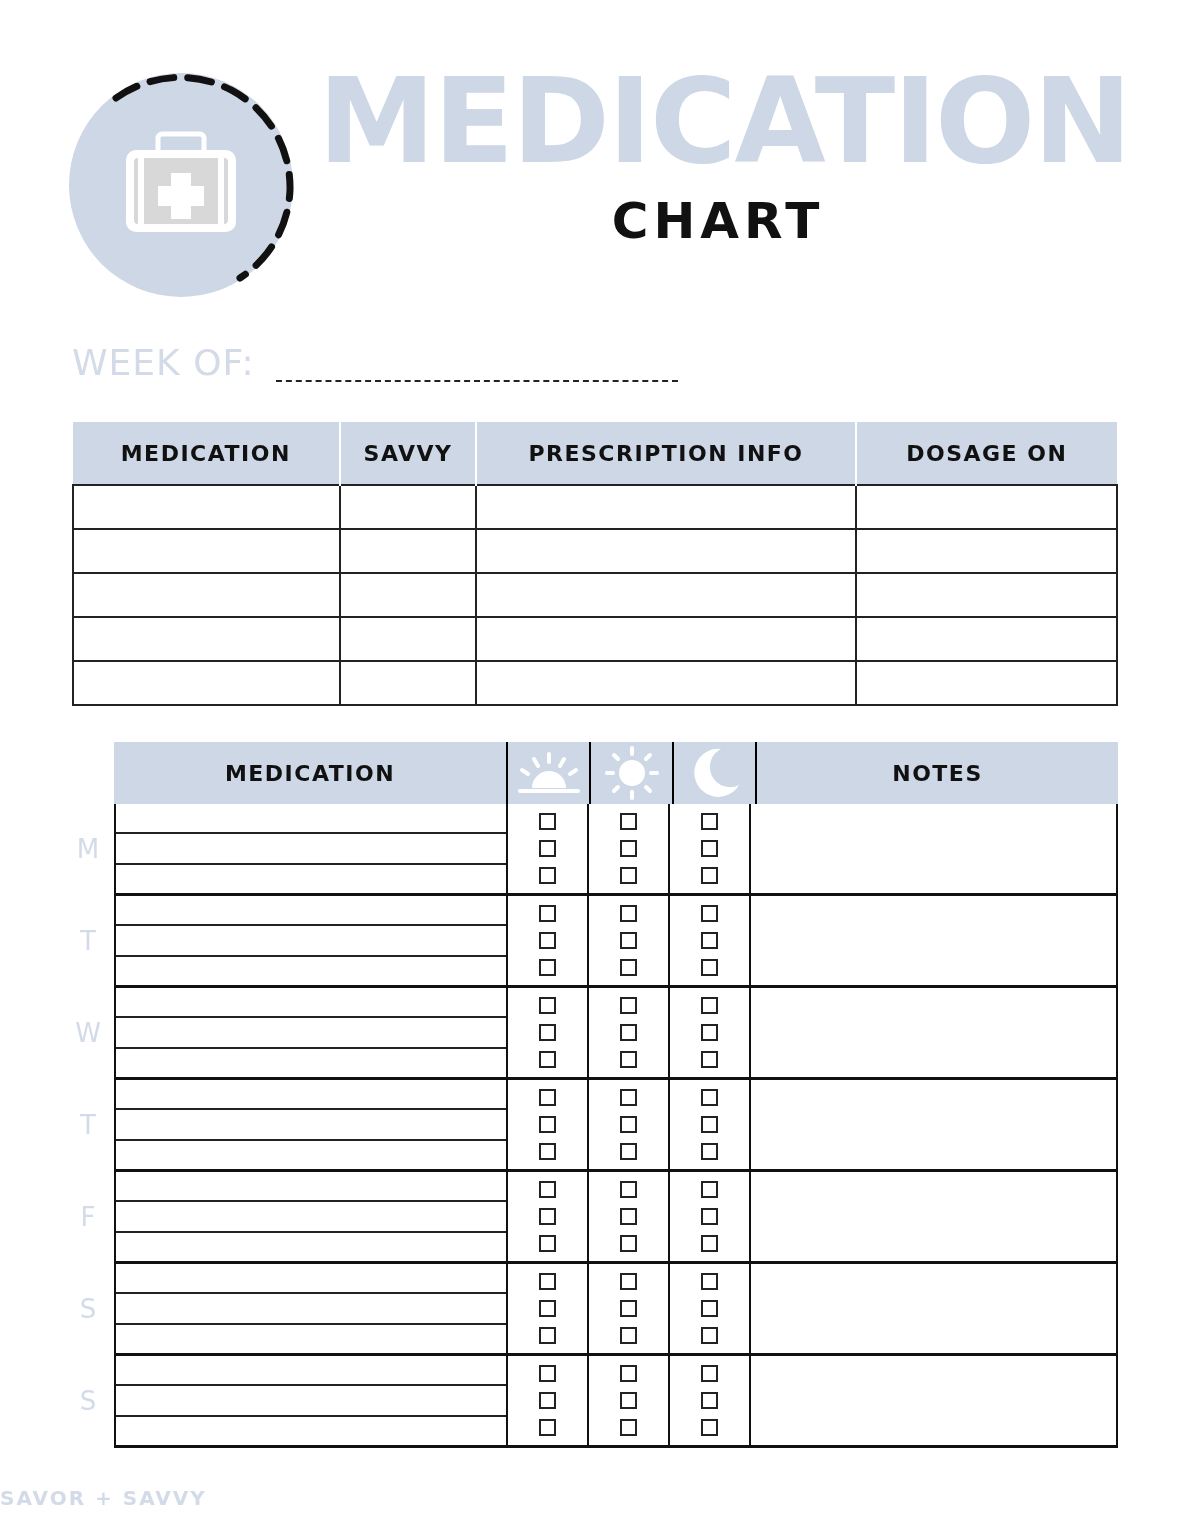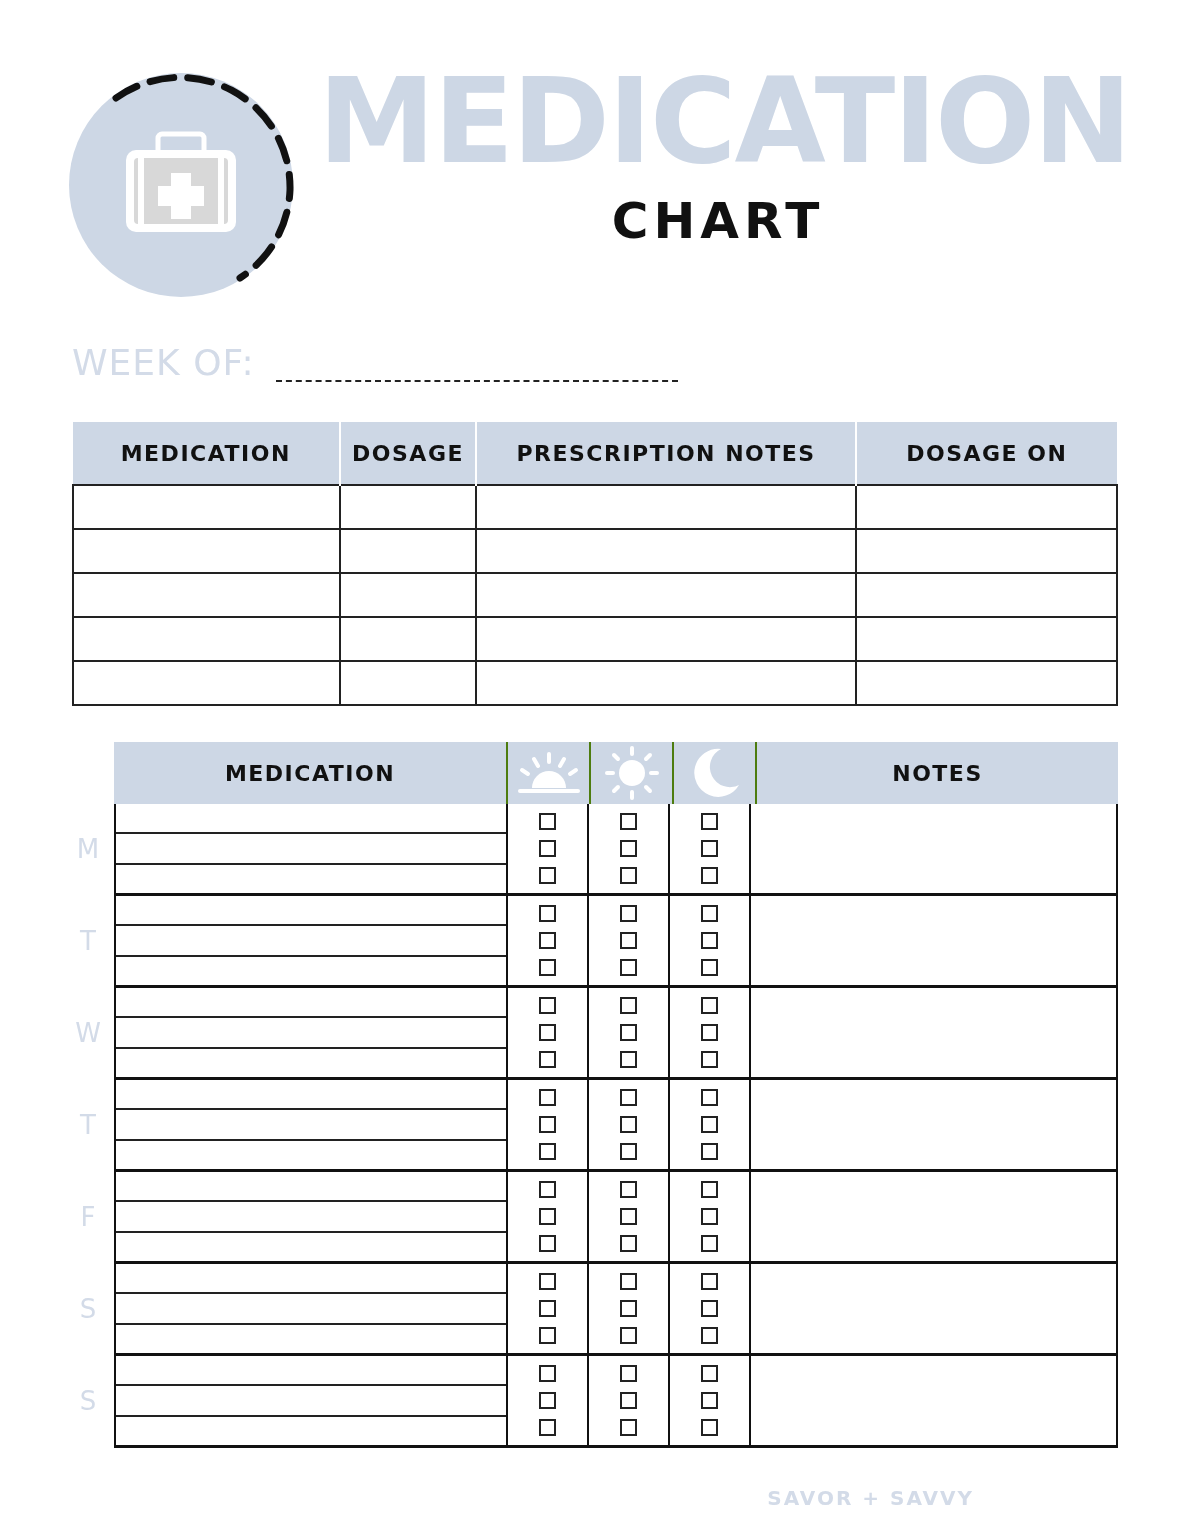--- a/index.html
+++ b/index.html
@@ -14,36 +14,36 @@
   .week-line { left: 276px; top: 380px; width: 402px; height: 0; border-top: 2px dashed #222; }
 
   table { border-collapse: collapse; }
   .t1 { left: 72px; top: 422px; width: 1046px; }
   .t1 th { background: #cdd7e5; height: 62px; font-family: "DejaVu Sans", sans-serif; font-weight: bold; font-size: 22px; letter-spacing: 1.5px; color: #111; border-left: 2px solid #fff; padding: 0; }
   .t1 th:first-child { border-left: none; }
   .t1 td { height: 42px; border: 2px solid #222; padding: 0; }
 
   .t2 { left: 114px; top: 742px; width: 1004px; }
   .t2-head { display: flex; height: 62px; background: #cdd7e5; }
-  .t2-head > div { display: flex; align-items: center; justify-content: center; border-left: 2px solid #4d7c0f; font-family: "DejaVu Sans", sans-serif; font-weight: bold; font-size: 22px; letter-spacing: 1.5px; }
+  .t2-head > div { display: flex; align-items: center; justify-content: center; border-left: 2px solid #000000; font-family: "DejaVu Sans", sans-serif; font-weight: bold; font-size: 22px; letter-spacing: 1.5px; }
   .t2-head > div:first-child { border-left: none; }
   .c-med { width: 392px; }
   .c-chk { width: 81px; }
   .c-notes { flex: 1; }
 
   .day { display: flex; height: 92px; border-bottom: 3px solid #111; border-left: 2px solid #111; border-right: 2px solid #111; box-sizing: border-box; position: relative; }
   .day .med-col { width: 392px; display: flex; flex-direction: column; border-right: 2px solid #111; box-sizing: border-box; }
   .day .med-line { flex: 1; border-bottom: 2px solid #222; }
   .day .med-line:last-child { border-bottom: none; }
   .day .chk-col { width: 81px; border-right: 2px solid #111; box-sizing: border-box; display: flex; flex-direction: column; justify-content: space-around; align-items: center; padding: 4px 0; }
   .day .notes-col { flex: 1; }
   .cbox { width: 13px; height: 13px; border: 2px solid #222; background: #fff; }
   .day-letter { position: absolute; left: -48px; top: 0; width: 40px; height: 100%; display: flex; align-items: center; justify-content: center; font-family: "DejaVu Sans", sans-serif; font-size: 26px; color: #d3dbe8; }
 
-  .footer { left: 0; width: 974px; top: 1486px; text-align: right; font-family: "DejaVu Sans", sans-serif; font-weight: bold; font-size: 20px; letter-spacing: 2px; color: #d3dbe8; }
+  .footer { left: 0; width: 974px; top: 1486px; text-align: left; font-family: "DejaVu Sans", sans-serif; font-weight: bold; font-size: 20px; letter-spacing: 2px; color: #d3dbe8; }
 </style>
 </head>
 <body>
 
 <div class="abs logo">
   <svg width="230" height="230" viewBox="0 0 230 230">
     <circle cx="113" cy="115" r="112" fill="#cdd7e5"></circle>
     <path d="M48 28 A110 110 0 0 1 222 120 A110 110 0 0 1 172 208" fill="none" stroke="#111" stroke-width="7" stroke-dasharray="24 14" stroke-linecap="round"></path>
     <rect x="58" y="80" width="110" height="82" rx="10" fill="#ffffff"></rect>
     <rect x="66" y="88" width="94" height="66" rx="4" fill="#d8d8d8"></rect>
@@ -65,22 +65,22 @@
 <table class="abs t1">
   <colgroup>
     <col style="width:267px">
       <col style="width:137px">
       <col style="width:380px">
       <col style="width:262px">
   </colgroup>
   <thead>
     <tr>
       <th>MEDICATION</th>
-      <th>DOSAGE</th>
-      <th>PRESCRIPTION NOTES</th>
+      <th>SAVVY</th>
+      <th>PRESCRIPTION INFO</th>
       <th>DOSAGE ON</th>
     </tr>
   </thead>
   <tbody>
     <tr>
       <td></td>
       <td></td>
       <td></td>
       <td></td>
     </tr>

